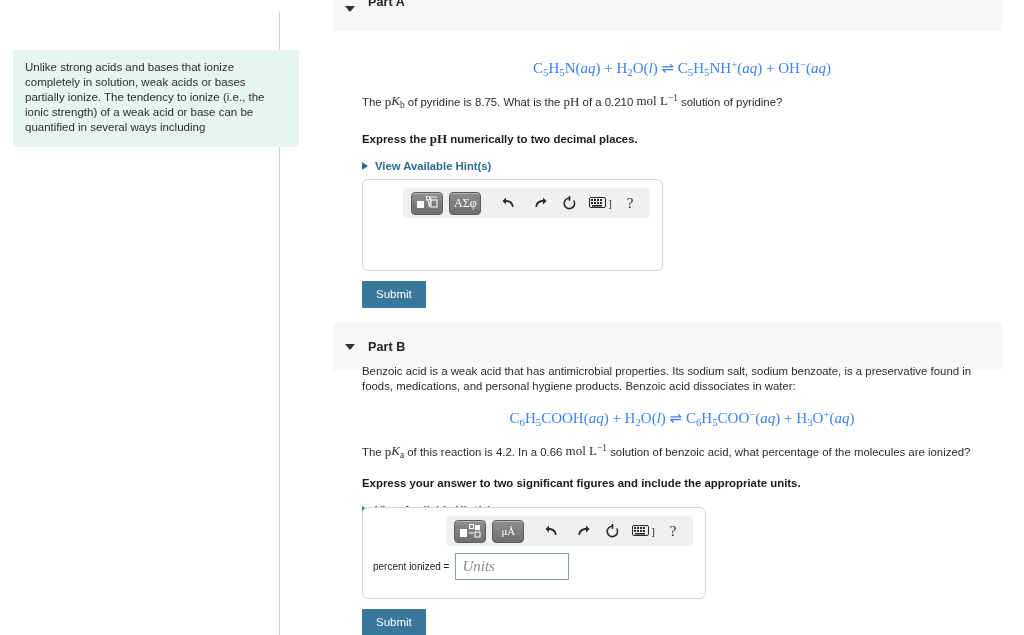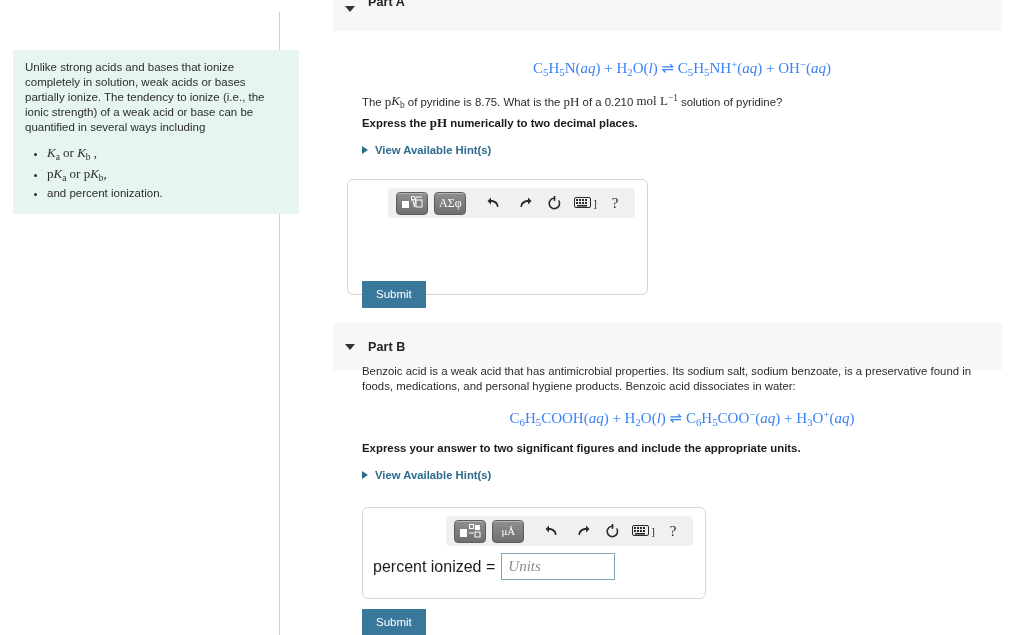--- a/index.html
+++ b/index.html
@@ -100,21 +100,21 @@
     margin-right:7px;
   }
 
   
   .answer-box {
     border:1px solid #d6d6d6;
     border-radius:6px;
     background:#fff;
     position:absolute;
   }
-  .ab-a { left:37px; top:179px; width:301px; height:116px; }
+  .ab-a { left:52px; top:179px; width:301px; height:92px; }
   .ab-b { left:52px; top:507px; width:344px; height:92px; }
 
   .tool-strip {
     background:#f0f0f0;
     height:30px;
     display:flex; align-items:center;
     border-radius:4px;
     margin:8px 10px 0 auto;
     padding:0 8px;
     width:max-content;
@@ -154,21 +154,21 @@
   .answer-row {
     display:flex; align-items:center;
     padding:0 10px 0 10px;
     margin-top:7px;
   }
   .ans-label {
     font-family:"Liberation Serif", serif;
     font-size:13px; color:#1c1c1c;
     margin-right:6px; white-space:nowrap;
   }
-  .ans-label.small { font-family:"Liberation Sans", sans-serif; font-size:16px; }
+  .ans-label.small { font-family:"Liberation Sans", sans-serif; font-size:10px; }
   .ans-input {
     border:1px solid #7fa5b5;
     background:#fff;
     height:27px;
     outline:none;
     font-family:"Liberation Serif", serif;
     font-size:15px;
     font-style:italic;
     color:#8b8b8b;
     padding:0 6px;
@@ -199,50 +199,41 @@
 
   <div class="top-stub-row">
     <div class="top-stub stub-1"></div>
     <div class="top-stub stub-2"></div>
     <div class="top-stub stub-3"></div>
   </div>
 
   <div class="left-col">
     <div class="info-box">
       <p>Unlike strong acids and bases that ionize completely in solution, weak acids or bases partially ionize. The tendency to ionize (i.e., the ionic strength) of a weak acid or base can be quantified in several ways including</p>
-      <ul>
-        <li>
-          <span class="mathi">K<span class="sub">a</span></span><span class="mathr"> or </span><span class="mathi">K<span class="sub">b</span></span><span class="mathr"> ,</span>
-        </li>
-        <li>
-          <span class="mathr">p</span><span class="mathi">K<span class="sub">a</span></span><span class="mathr"> or p</span><span class="mathi">K<span class="sub">b</span></span><span class="mathr">,</span>
-        </li>
-        <li>and percent ionization.</li>
-      </ul>
     </div>
   </div>
 
   <div class="main-col">
 
     <div class="part-header pa">
       <div class="caret"></div>
       <div class="part-title">Part A</div>
     </div>
 
     <div class="body-block" style="top:44px;">
 
       <div class="equation" style="margin-top:14px;">
         C<span class="sub">5</span>H<span class="sub">5</span>N(<span style="font-style:italic">aq</span>) + H<span class="sub">2</span>O(<span style="font-style:italic">l</span>) ⇌ C<span class="sub">5</span>H<span class="sub">5</span>NH<span class="sup">+</span>(<span style="font-style:italic">aq</span>) + OH<span class="sup">−</span>(<span style="font-style:italic">aq</span>)
       </div>
 
       <p class="bodytext" style="margin-top:14px;">
         The <span class="mathr">p</span><span class="mathi">K<span class="sub">b</span></span> of pyridine is 8.75. What is the <span class="mathr">pH</span> of a 0.210 <span class="mathr">mol L<span class="sup">−1</span></span> solution of pyridine?
       </p>
 
-      <p class="bold-instr" style="margin-top:2px;">
+      <p class="bold-instr" style="margin-top:18px;">
         Express the <span class="mathr" style="font-weight:bold">pH</span> numerically to two decimal places.
       </p>
 
       <div class="hint-link" style="margin-top:13px;">
         <span class="hint-tri"></span>
         <span>View Available Hint(s)</span>
       </div>
     </div>
 
     <div class="answer-box ab-a">
@@ -304,20 +295,23 @@
       <div class="part-title">Part B</div>
     </div>
 
     <div class="body-block" style="top:364px;">
       <p class="bodytext">Benzoic acid is a weak acid that has antimicrobial properties. Its sodium salt, sodium benzoate, is a preservative found in foods, medications, and personal hygiene products. Benzoic acid dissociates in water:</p>
 
       <div class="equation" style="margin-top:14px;">
         C<span class="sub">6</span>H<span class="sub">5</span>COOH(<span style="font-style:italic">aq</span>) + H<span class="sub">2</span>O(<span style="font-style:italic">l</span>) ⇌ C<span class="sub">6</span>H<span class="sub">5</span>COO<span class="sup">−</span>(<span style="font-style:italic">aq</span>) + H<span class="sub">3</span>O<span class="sup">+</span>(<span style="font-style:italic">aq</span>)
       </div>
 
+      <p class="bodytext" style="margin-top:14px;">
+        The <span class="mathr">p</span><span class="mathi">K<span class="sub">a</span></span> of this reaction is 4.2. In a 0.66 <span class="mathr">mol L<span class="sup">−1</span></span> solution of benzoic acid, what percentage of the molecules are ionized?
+      </p>
 
       <p class="bold-instr" style="margin-top:13px;">Express your answer to two significant figures and include the appropriate units.</p>
 
       <div class="hint-link" style="margin-top:13px;">
         <span class="hint-tri"></span>
         <span>View Available Hint(s)</span>
       </div>
     </div>
 
     <div class="answer-box ab-b">

